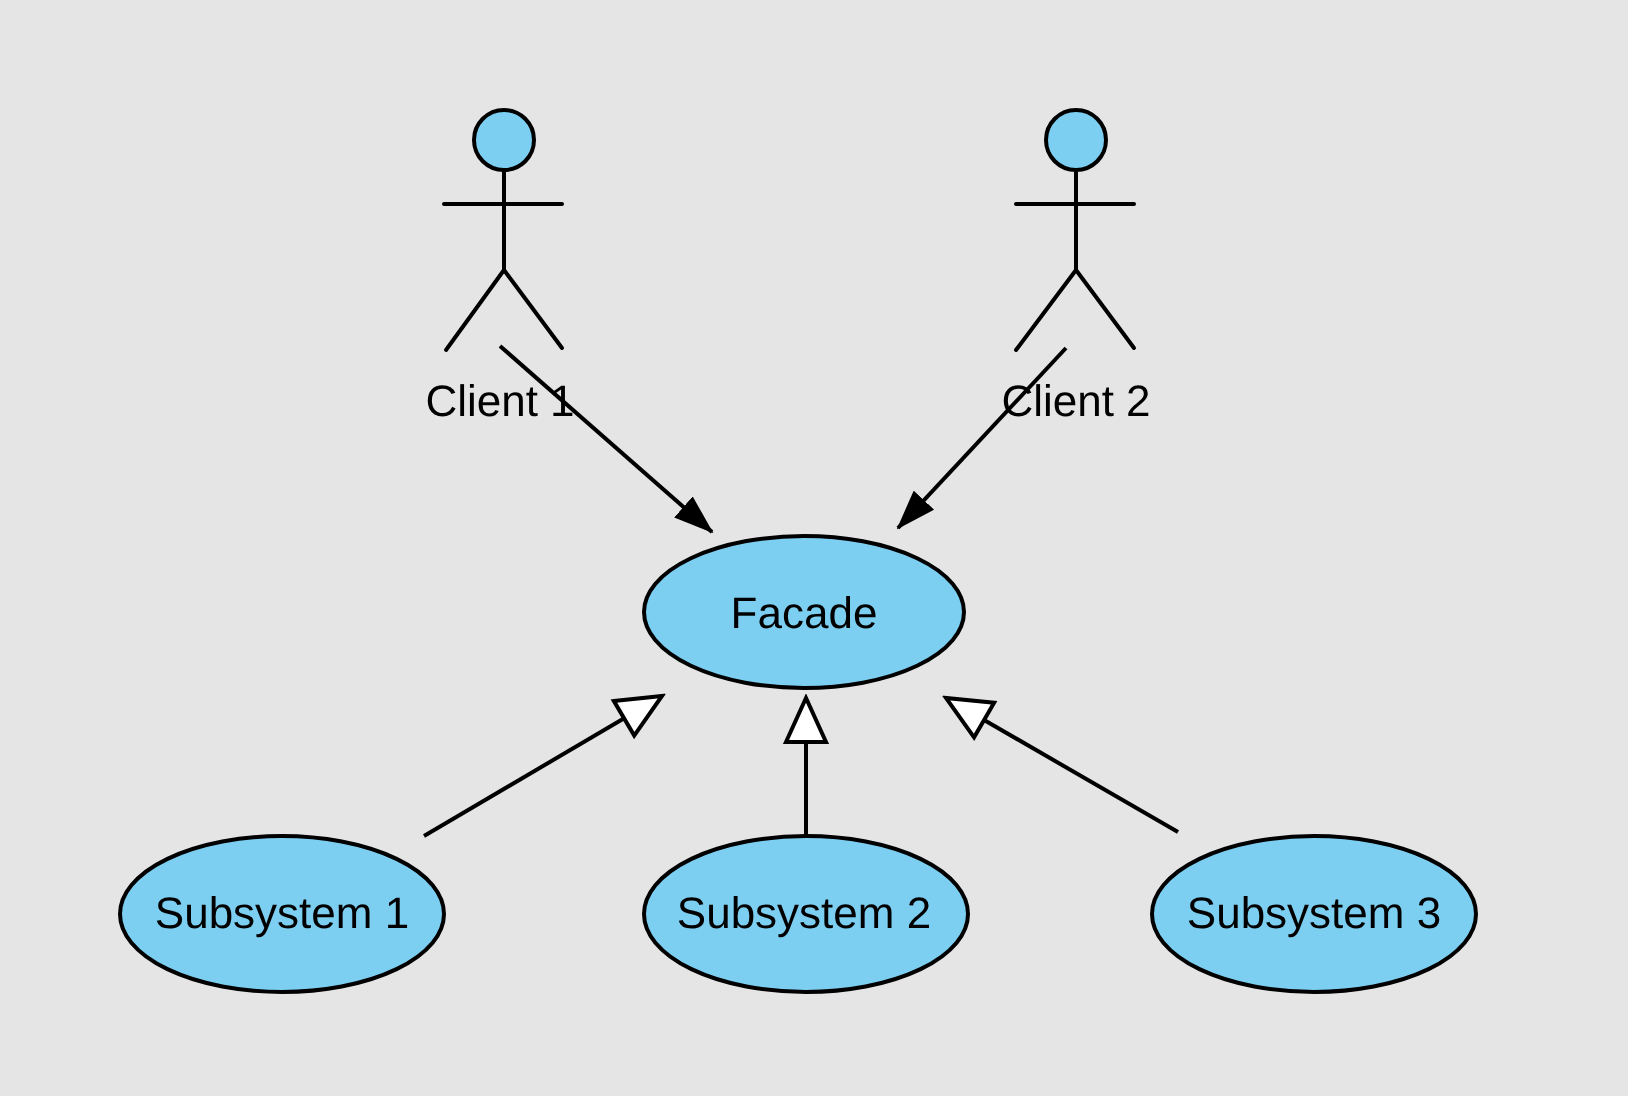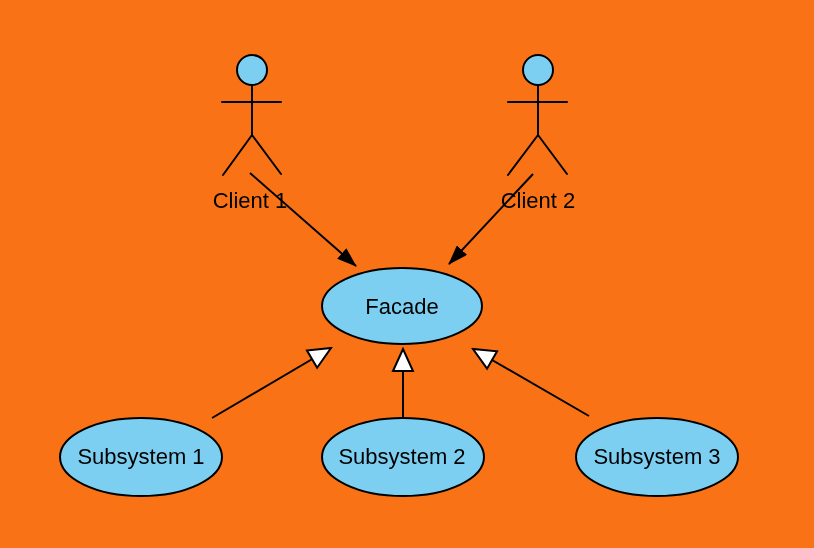--- a/index.html
+++ b/index.html
@@ -4,21 +4,21 @@
 <style>
   html, body {
     margin: 0;
     padding: 0;
     background: #ffffff;
   }
   .canvas {
     position: relative;
     width: 814px;
     height: 548px;
-    background: #f97316;
+    background: #e5e5e5;
     overflow: hidden;
   }
   svg {
     display: block;
   }
   .shape {
     stroke: #000000;
     stroke-width: 2;
   }
   .stick {

